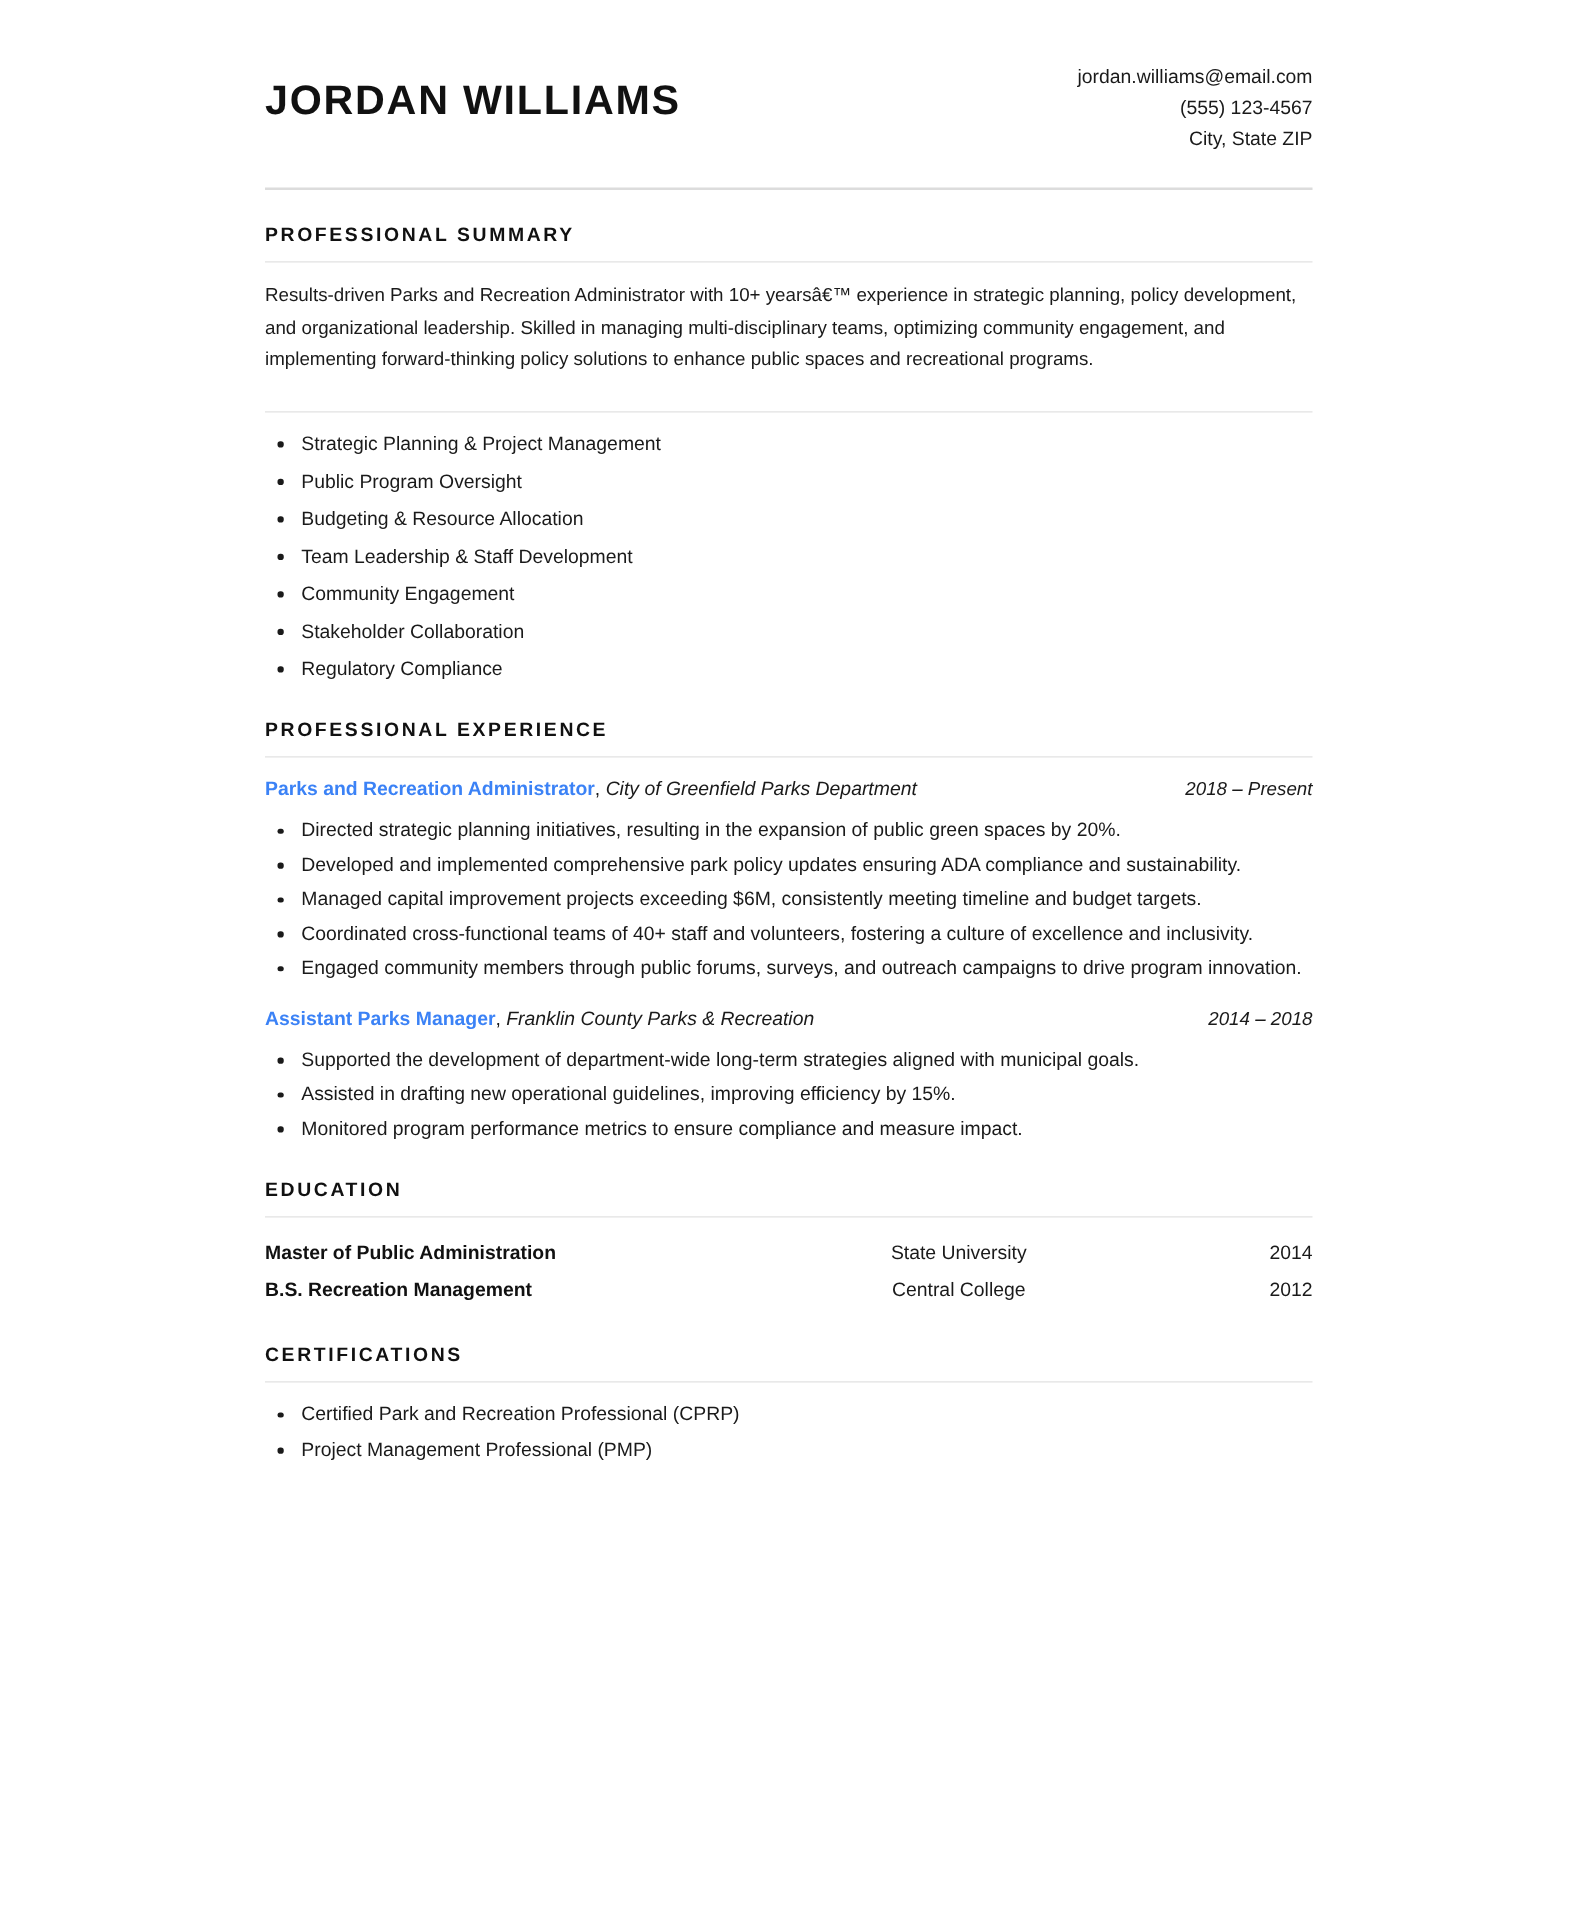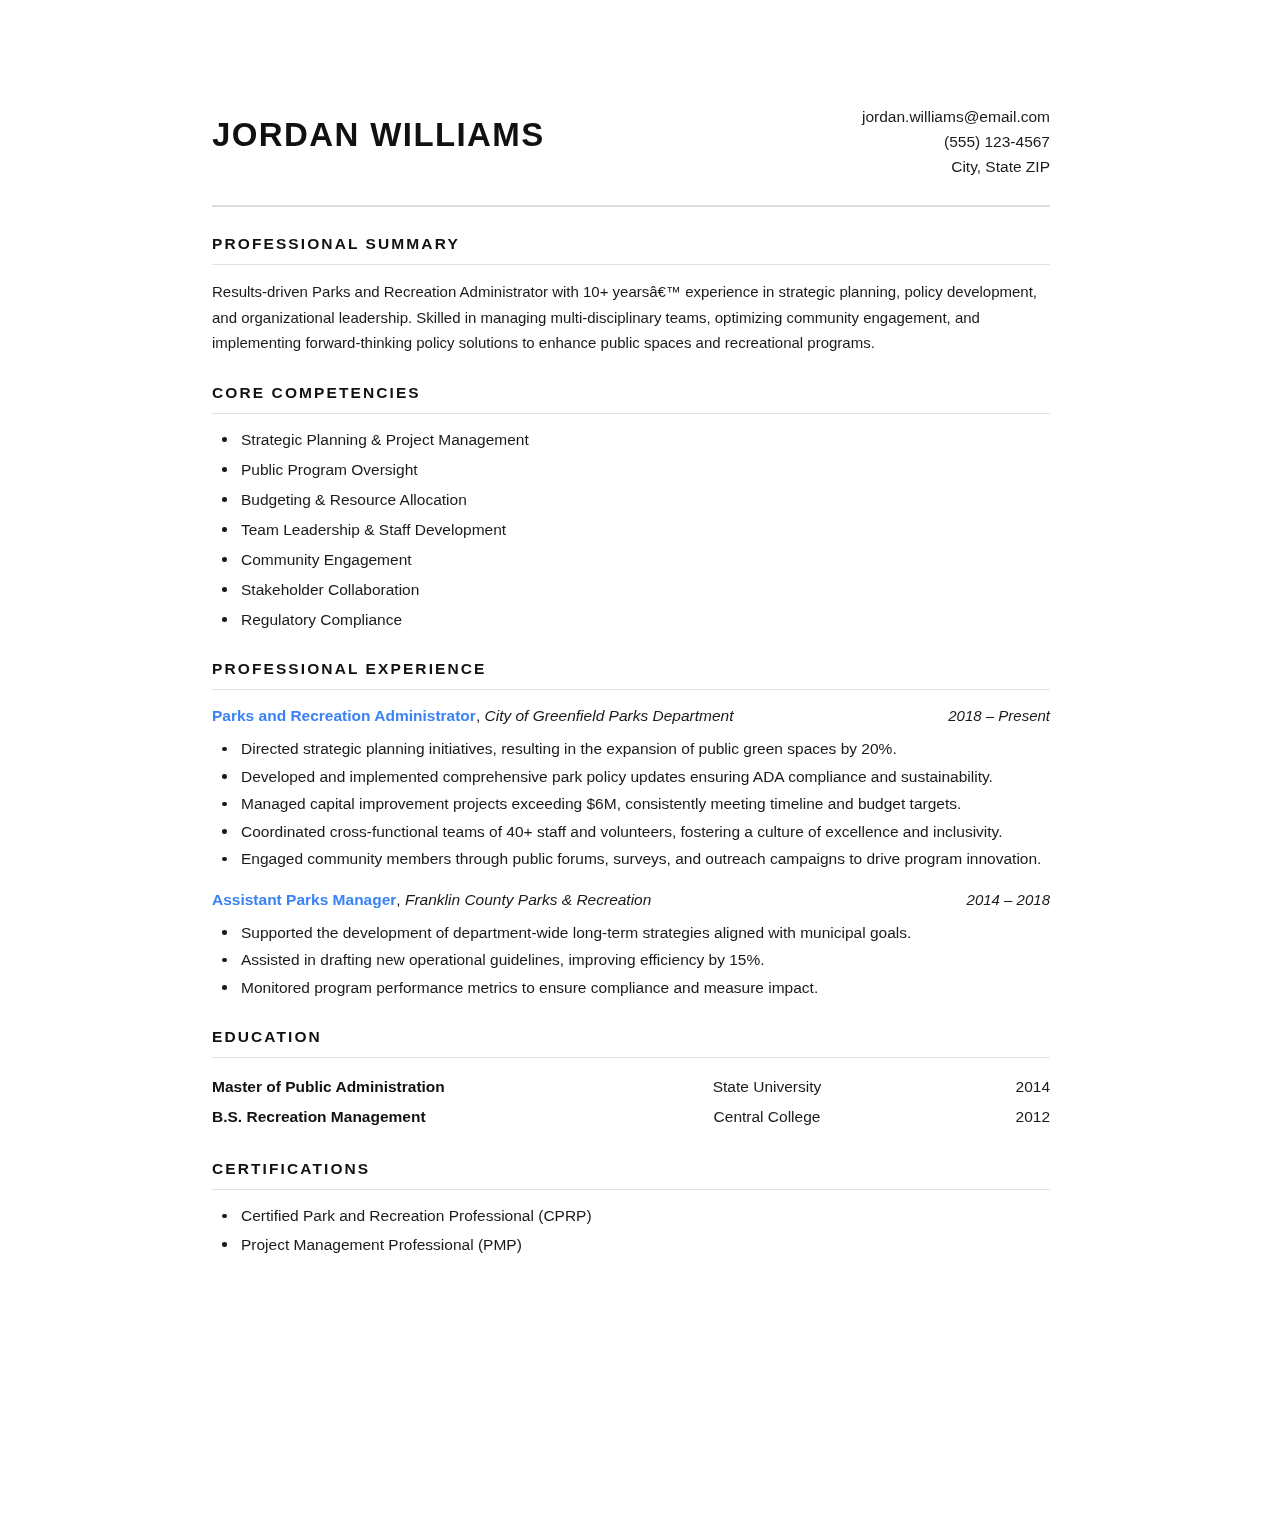--- a/index.html
+++ b/index.html
@@ -11,21 +11,21 @@
     width: 1263px;
     height: 1533px;
     font-family: "Liberation Sans", sans-serif;
     color: #1a1a1a;
     -webkit-font-smoothing: antialiased;
   }
   .page {
     width: 1263px;
     height: 1533px;
     box-sizing: border-box;
-    padding: 96px 213px 0 212px;
+    padding: 41px 213px 0 212px;
     background: #ffffff;
   }
   .resume {
     width: 838px;
   }
 
   
   .header {
     display: flex;
     align-items: flex-start;
@@ -168,21 +168,20 @@
     </div>
     <hr class="header-rule">
 
     <div class="section">
       <h2 class="section-title">PROFESSIONAL SUMMARY</h2>
       <hr class="section-rule">
       <p class="summary">Results-driven Parks and Recreation Administrator with 10+ yearsâ€™ experience in strategic planning, policy development, and organizational leadership. Skilled in managing multi-disciplinary teams, optimizing community engagement, and implementing forward-thinking policy solutions to enhance public spaces and recreational programs.</p>
     </div>
 
     <div class="section">
-      <h2 class="section-title">CORE COMPETENCIES</h2>
       <hr class="section-rule">
       <ul class="bullets">
         <li>Strategic Planning &amp; Project Management</li>
         <li>Public Program Oversight</li>
         <li>Budgeting &amp; Resource Allocation</li>
         <li>Team Leadership &amp; Staff Development</li>
         <li>Community Engagement</li>
         <li>Stakeholder Collaboration</li>
         <li>Regulatory Compliance</li>
       </ul>

